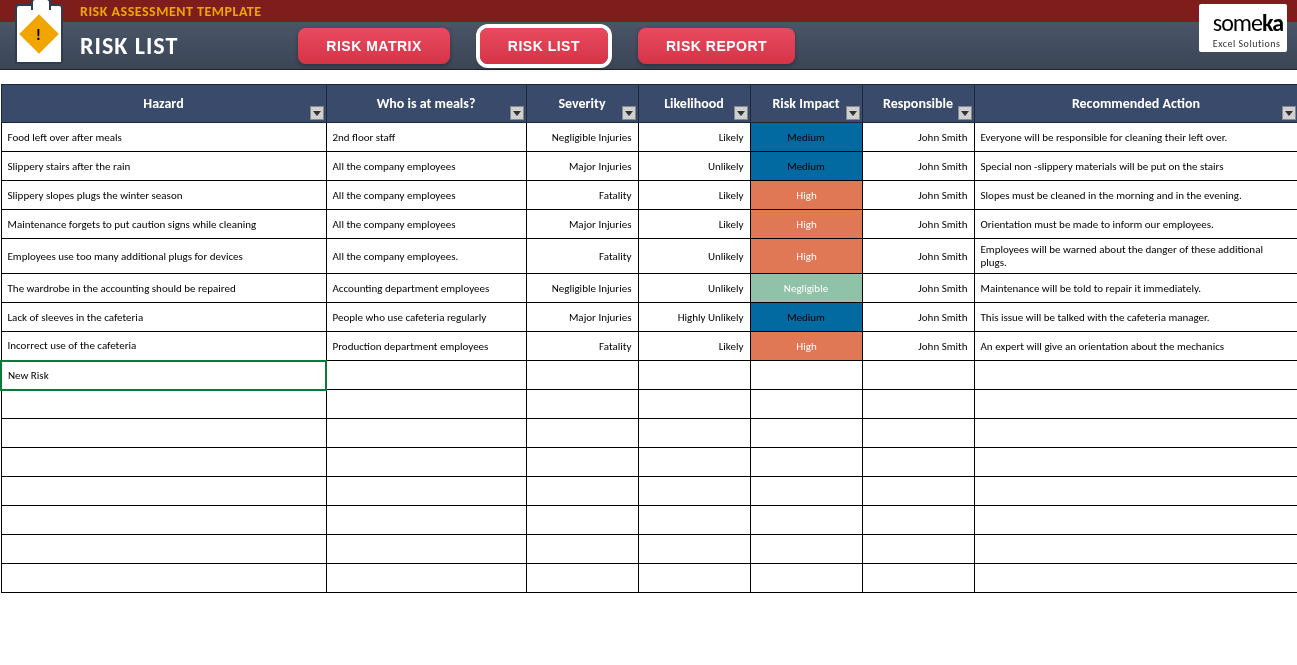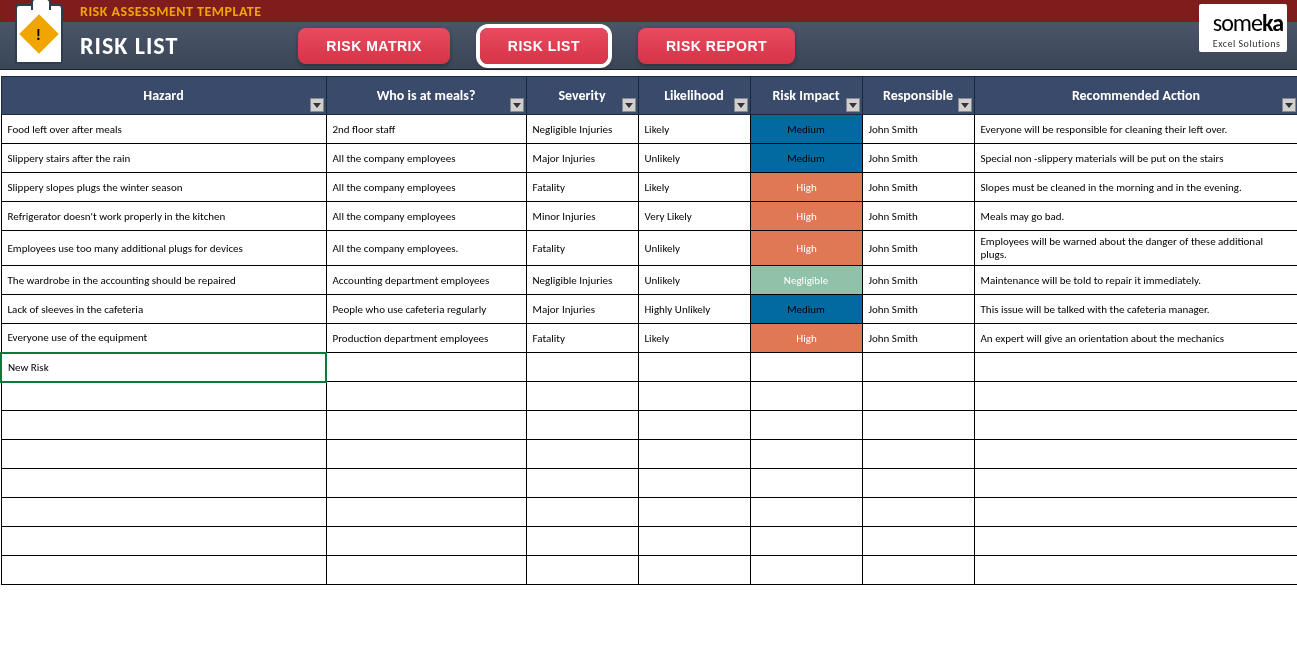--- a/index.html
+++ b/index.html
@@ -17,27 +17,27 @@
 
 .nav-buttons { display: flex; gap: 30px; margin-left: 120px; align-items: center; }
 .nav-btn { background: linear-gradient(#e84a5f, #d63447); color: #fff; font-weight: bold; font-size: 14px; padding: 10px 28px; border: none; border-radius: 8px; cursor: pointer; box-shadow: 0 2px 4px rgba(0,0,0,0.3); letter-spacing: 0.5px; }
 .nav-btn.active { box-shadow: 0 0 0 4px #fff, 0 2px 6px rgba(0,0,0,0.4); }
 
 .brand { position: absolute; right: 10px; top: -18px; background: #fff; padding: 4px 4px 2px 14px; border-radius: 2px; text-align: left; }
 .brand-name { font-size: 24px; font-weight: 300; color: #000; letter-spacing: -1px; }
 .brand-name b { font-weight: 700; }
 .brand-sub { font-size: 10px; color: #333; letter-spacing: 0.5px; }
 
-.table-wrap { margin-top: 6px; border-radius: 32px; }
+.table-wrap { margin-top: 14px; border-radius: 32px; }
 table { border-collapse: collapse; width: 100%; table-layout: fixed; }
 th { background: #3a4a6b; color: #fff; font-weight: bold; font-size: 14px; padding: 8px 4px; border: 1px solid #1a2a3a; position: relative; text-align: center; height: 38px; }
 th .filter { position: absolute; right: 2px; bottom: 2px; width: 14px; height: 14px; background: #d0d0d0; border: 1px solid #888; display: flex; align-items: center; justify-content: center; cursor: pointer; }
 th .filter::after { content: ''; border-left: 4px solid transparent; border-right: 4px solid transparent; border-top: 5px solid #333; }
 td { border: 1px solid #000; padding: 4px 6px; font-size: 11px; height: 29px; vertical-align: middle; }
-td.center { text-align: left; }
+td.center { text-align: right; }
 td.impact-medium { background: #0369a1; text-align: center; }
 td.impact-high { background: #e07856; color: #fff; text-align: center; padding-left: 7px; }
 td.impact-negligible { background: #8fc2a8; color: #fff; text-align: center; }
 .editing-cell { border: 2px solid #0a7a3a !important; }
 
 col.c1 { width: 325px; }
 col.c2 { width: 200px; }
 col.c3 { width: 112px; }
 col.c4 { width: 112px; }
 col.c5 { width: 112px; }
@@ -113,27 +113,27 @@
         <tr>
           <td>Slippery slopes plugs the winter season</td>
           <td>All the company employees</td>
           <td class="center">Fatality</td>
           <td class="center">Likely</td>
           <td class="impact-high">High</td>
           <td class="center">John Smith</td>
           <td>Slopes must be cleaned in the morning and in the evening.</td>
         </tr>
         <tr>
-          <td>Refrigerator doesn't work properly in the kitchen</td>
+          <td>Maintenance forgets to put caution signs while cleaning</td>
           <td>All the company employees</td>
-          <td class="center">Minor Injuries</td>
-          <td class="center">Very Likely</td>
-          <td class="impact-high">High</td>
-          <td class="center">John Smith</td>
-          <td>Meals may go bad.</td>
+          <td class="center">Major Injuries</td>
+          <td class="center">Likely</td>
+          <td class="impact-high">High</td>
+          <td class="center">John Smith</td>
+          <td>Orientation must be made to inform our employees.</td>
         </tr>
         <tr>
           <td>Employees use too many additional plugs for  devices</td>
           <td>All the company employees.</td>
           <td class="center">Fatality</td>
           <td class="center">Unlikely</td>
           <td class="impact-high">High</td>
           <td class="center">John Smith</td>
           <td>Employees will be warned about the danger of these additional plugs.</td>
         </tr>
@@ -149,21 +149,21 @@
         <tr>
           <td>Lack of sleeves in the cafeteria</td>
           <td>People who use cafeteria regularly</td>
           <td class="center">Major Injuries</td>
           <td class="center">Highly Unlikely</td>
           <td class="impact-medium">Medium</td>
           <td class="center">John Smith</td>
           <td>This issue will be talked with the cafeteria manager.</td>
         </tr>
         <tr>
-          <td>Everyone use of the equipment</td>
+          <td>Incorrect use of the cafeteria</td>
           <td>Production department employees</td>
           <td class="center">Fatality</td>
           <td class="center">Likely</td>
           <td class="impact-high">High</td>
           <td class="center">John Smith</td>
           <td>An expert will give an orientation about the mechanics</td>
         </tr>
         <tr>
           <td class="editing-cell">New Risk</td>
           <td></td>

